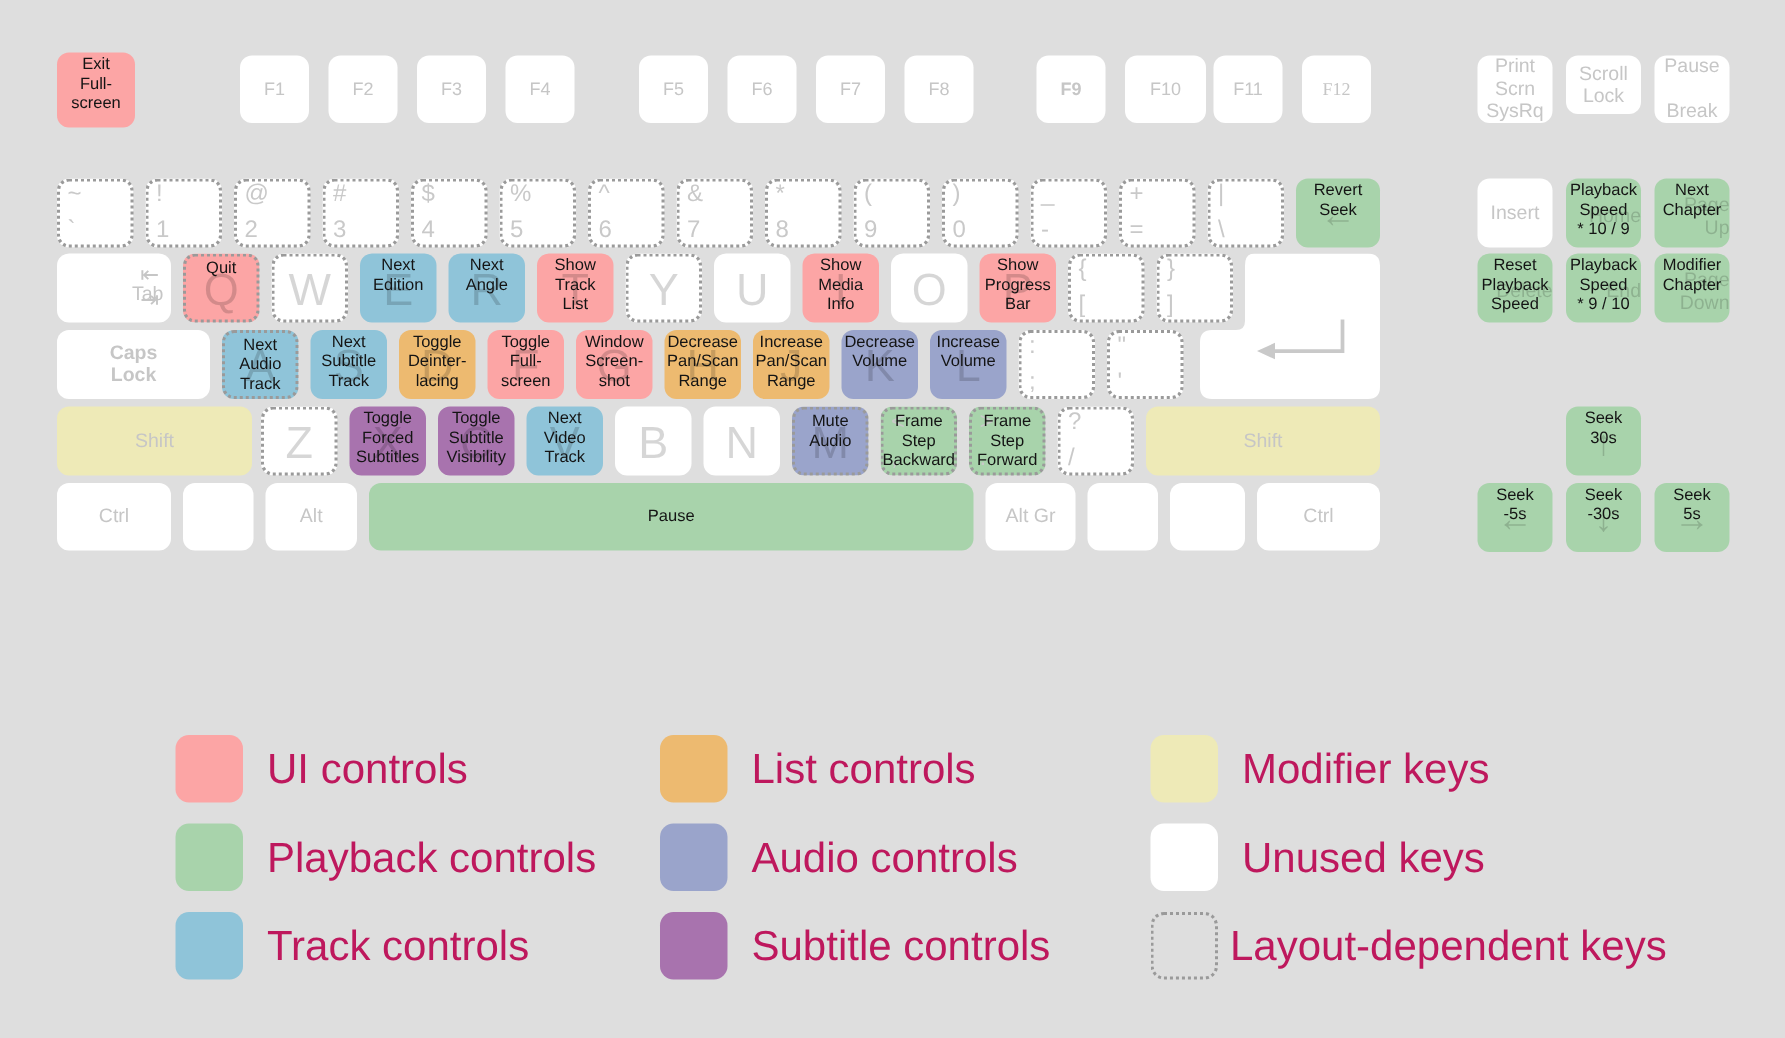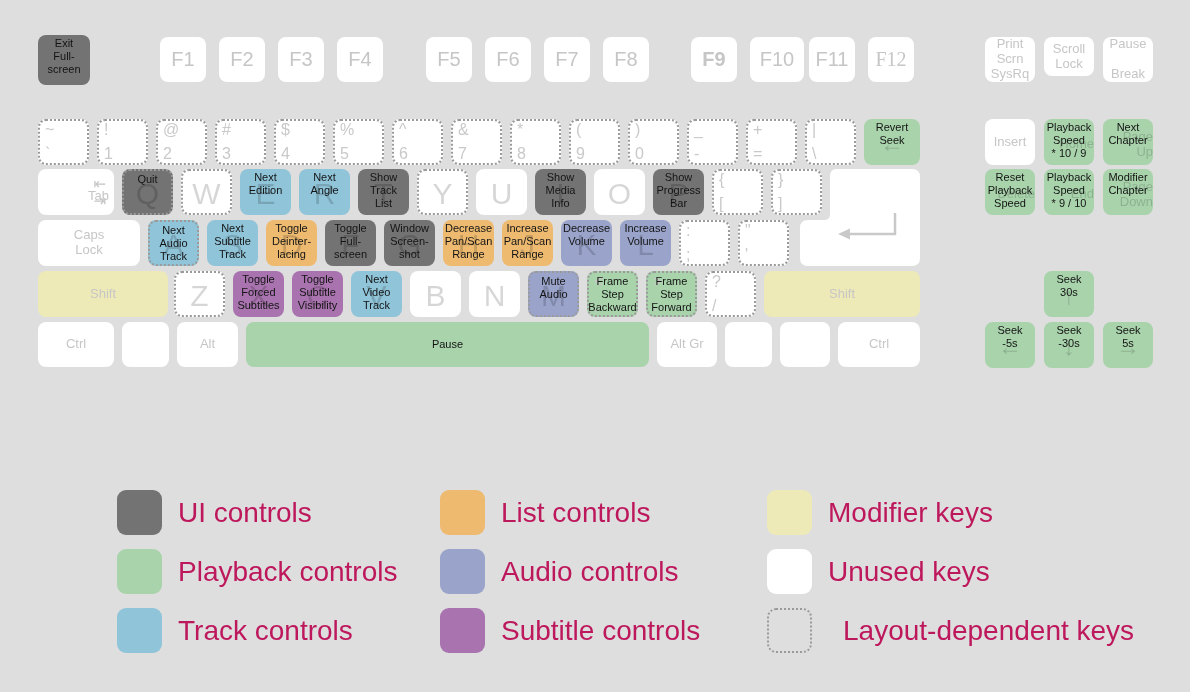--- a/index.html
+++ b/index.html
@@ -1,30 +1,30 @@
 <!DOCTYPE html>
 <html><head>
 <meta charset="utf-8">
 <style>
   html,body{margin:0;padding:0;}
   body{background:#dedede;font-family:"Liberation Sans","DejaVu Sans",sans-serif;}
   #stage{position:relative;width:1190px;height:692px;background:#dedede;overflow:hidden;}
   .key{position:absolute;border-radius:8px;box-sizing:border-box;background:#fff;}
   .key.dashed{border:2px dotted #9a9a9a;}
-  .cat-ui{background:#737373;}
+  .cat-ui{background:#fca5a5;}
   .cat-playback{background:#a8d3ab;}
   .cat-track{background:#8fc4d9;}
   .cat-video{background:#edba70;}
   .cat-audio{background:#9aa4cb;}
   .cat-subtitle{background:#a873ae;}
   .cat-modifier{background:#eeeab7;}
   .cat-unused{background:#ffffff;}
   .kname{position:absolute;inset:0;display:flex;align-items:center;justify-content:center;
          color:#c6c6c6;font-size:13px;line-height:1.15;white-space:pre-line;text-align:center;}
-  .kname.lg{font-size:20px;}
+  .kname.lg{font-size:12px;}
   .key.tab .kname{justify-content:flex-start;padding-left:10px;align-items:flex-start;padding-top:20px;margin-left:40px;}
   .tabarrows{position:absolute;right:8px;top:50%;transform:translateY(-50%);
              color:#c6c6c6;font-size:15px;line-height:1.15;white-space:pre-line;text-align:right;}
   .ghost{position:absolute;left:50%;top:55%;transform:translate(-50%,-50%);
          color:rgba(0,0,0,0.16);font-size:30px;}
   .ghost.sm{font-size:13px;white-space:pre-line;text-align:right;line-height:1.1;width:100%;}
   .ghost.arrow{font-size:24px;}
   .klabel{position:absolute;inset:0;display:flex;flex-direction:column;align-items:center;
           justify-content:flex-start;padding-top:2px;color:#141414;font-size:11px;line-height:1.2;
           white-space:pre-line;text-align:center;box-sizing:border-box;}
@@ -247,21 +247,21 @@
 Bar</span>
       </div>
       <div class="key cat-unused dashed" style="left: 712px; top: 169px; width: 51px; height: 46px;">
         <span class="sym-t">{</span>
         <span class="sym-b">[</span>
       </div>
       <div class="key cat-unused dashed" style="left: 771px; top: 169px; width: 51px; height: 46px;">
         <span class="sym-t">}</span>
         <span class="sym-b">]</span>
       </div>
-      <div class="key cat-unused" style="left: 38px; top: 220px; width: 102px; height: 46px;">
+      <div class="key cat-unused" style="left: 38px; top: 220px; width: 102px; height: 46px; font-weight: bold;">
         <span class="kname">Caps
 Lock</span>
       </div>
       <div class="key cat-track dashed" style="left: 148px; top: 220px; width: 51px; height: 46px;">
         <span class="ghost">A</span>
         <span class="klabel">Next
 Audio
 Track</span>
       </div>
       <div class="key cat-track" style="left: 207px; top: 220px; width: 51px; height: 46px;">
@@ -424,15 +424,15 @@
       <div class="lg-label" style="left: 501px; top: 497px;">List controls</div>
       <div class="lg-swatch cat-audio" style="left: 440px; top: 549px;"></div>
       <div class="lg-label" style="left: 501px; top: 556px;">Audio controls</div>
       <div class="lg-swatch cat-subtitle" style="left: 440px; top: 608px;"></div>
       <div class="lg-label" style="left: 501px; top: 615px;">Subtitle controls</div>
       <div class="lg-swatch cat-modifier" style="left: 767px; top: 490px;"></div>
       <div class="lg-label" style="left: 828px; top: 497px;">Modifier keys</div>
       <div class="lg-swatch cat-unused" style="left: 767px; top: 549px;"></div>
       <div class="lg-label" style="left: 828px; top: 556px;">Unused keys</div>
       <div class="lg-swatch cat-layout-dependent" style="left: 767px; top: 608px;"></div>
-      <div class="lg-label" style="left: 843px; top: 615px;">Layout-dependent keys</div>
+      <div class="lg-label" style="left: 820px; top: 615px;">Layout-dependent keys</div>
     </div>
 </div>
 
 </body></html>

